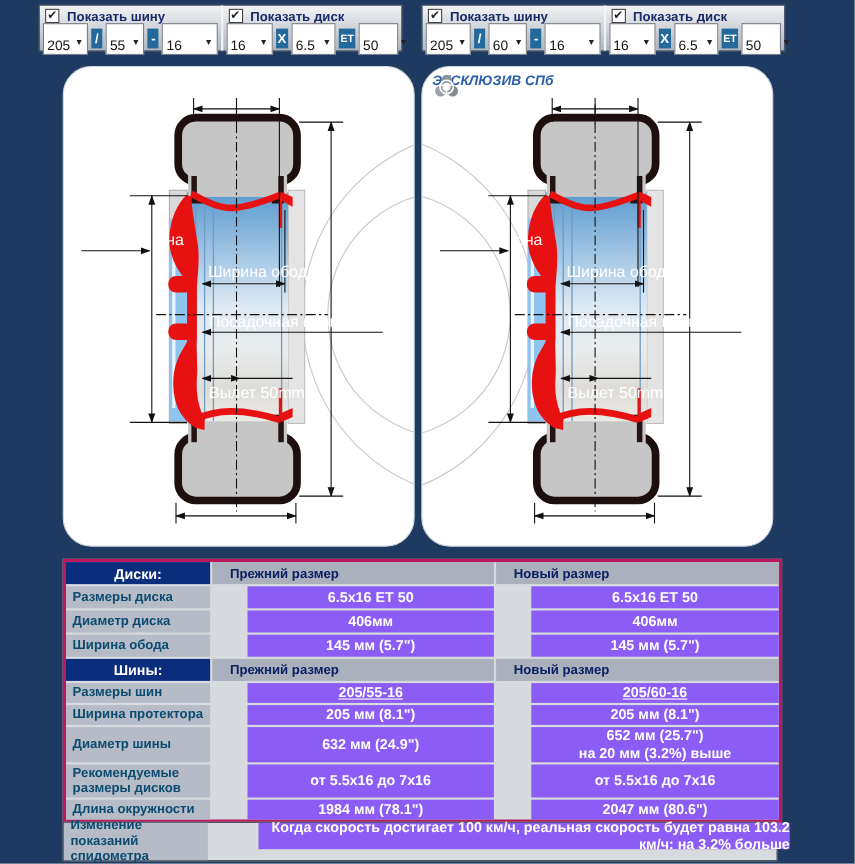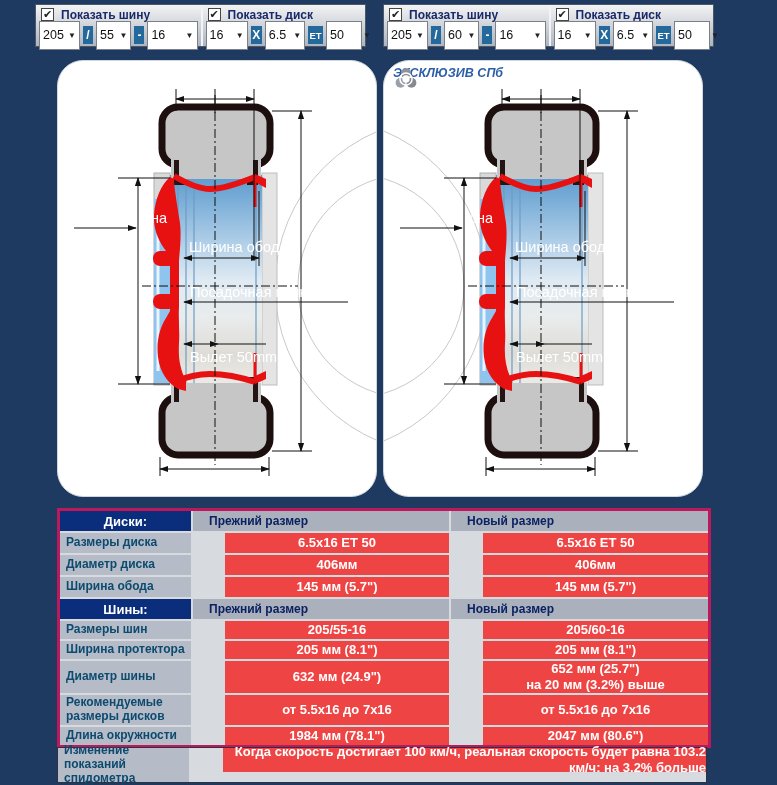--- a/index.html
+++ b/index.html
@@ -11,21 +11,21 @@
               border:1px solid #4d5766;box-sizing:border-box;}
   .ctrl-group.left{left:35px;}
   .ctrl-group.right{left:383px;}
   .ctrl-row{display:flex;height:19px;}
   .ctrl-row.selrow{height:22px;}
   .half{display:flex;align-items:center;width:50%;box-sizing:border-box;padding:1px 3px;gap:3px;}
   .half+.half{border-left:2px solid #f2f4f6;}
   .chk{width:13px;height:13px;background:#fff;border:1px solid #444;box-sizing:border-box;
        font-size:11px;line-height:11px;text-align:center;color:#222;margin:0 4px 0 2px;cursor:pointer;}
   .chklabel{font-size:12px;font-weight:bold;color:#1a2968;}
-  .sel{display:flex;align-items:center;justify-content:space-between;background:#fff;border:1px solid #7a7f88;
+  .sel{display:flex;align-items:flex-start;justify-content:space-between;background:#fff;border:1px solid #7a7f88;
        box-sizing:border-box;height:29px;padding:12px 3px;font-size:12.5px;color:#111;cursor:pointer;}
   .sel .arr{font-size:8px;color:#222;margin-left:3px;}
   .sep{display:flex;align-items:center;justify-content:center;background:#24699c;color:#fff;
        height:18px;font-size:12px;font-weight:bold;padding:0 2px;min-width:10px;box-sizing:border-box;}
   .sep.small{font-size:9.5px;}
   .w44{width:44px;} .w38{width:38px;} .w54{width:54px;} .w46{width:46px;} .w36{width:36px;gap:16px;}
 
   
   .panel{position:absolute;top:60px;width:320px;height:437px;background:#fff;border-radius:26px;
          border:1px solid #cfd6de;box-sizing:border-box;overflow:hidden;}
@@ -37,25 +37,25 @@
 
   
   .tbl{position:absolute;left:57px;top:508px;width:648px;display:grid;
        grid-template-columns:131px 256px 257px;
        grid-template-rows:20px 20px 20px 20px 20px 18px 18px 32px 30px 18px;
        gap:2px;background:#d7dade;border:3px solid #be185d;box-sizing:content-box;}
   .cell{display:flex;align-items:center;box-sizing:border-box;}
   .sect{background:#0a2e7c;color:#fff;font-weight:bold;font-size:13px;justify-content:center;}
   .colh{background:#aab1bd;color:#0b2161;font-weight:bold;font-size:12px;padding-left:16px;}
   .lbl{background:#b5bcc8;color:#0c4a6e;font-weight:bold;font-size:12px;padding-left:6px;line-height:1.15;}
-  .val{background:#ef4444;color:#fff;font-weight:bold;font-size:13px;justify-content:center;text-align:center;line-height:1.2;margin-left:32px;}
-  .lnk{color:#fff;cursor:pointer;}
+  .val{background:#8b5cf6;color:#fff;font-weight:bold;font-size:13px;justify-content:center;text-align:center;line-height:1.2;margin-left:32px;}
+  .lnk{color:#fff;text-decoration:underline;cursor:pointer;}
 
   .speedo{position:absolute;left:57px;top:747px;width:648px;display:grid;
-          grid-template-columns:131px 515px;gap:2px;background:#d7dade;border:1px solid #2c3340;}
+          grid-template-columns:131px 515px;gap:14px;background:#d7dade;border:1px solid #2c3340;}
   .speedo .lbl{height:34px;}
   .speedo .val{height:24px;justify-content:flex-start;text-align:right;padding-left:8px;line-height:1.25;}
 </style>
 </head>
 <body>
 
 <div class="stage">
 
   <svg width="0" height="0" style="position:absolute" aria-hidden="true">
     <defs>

